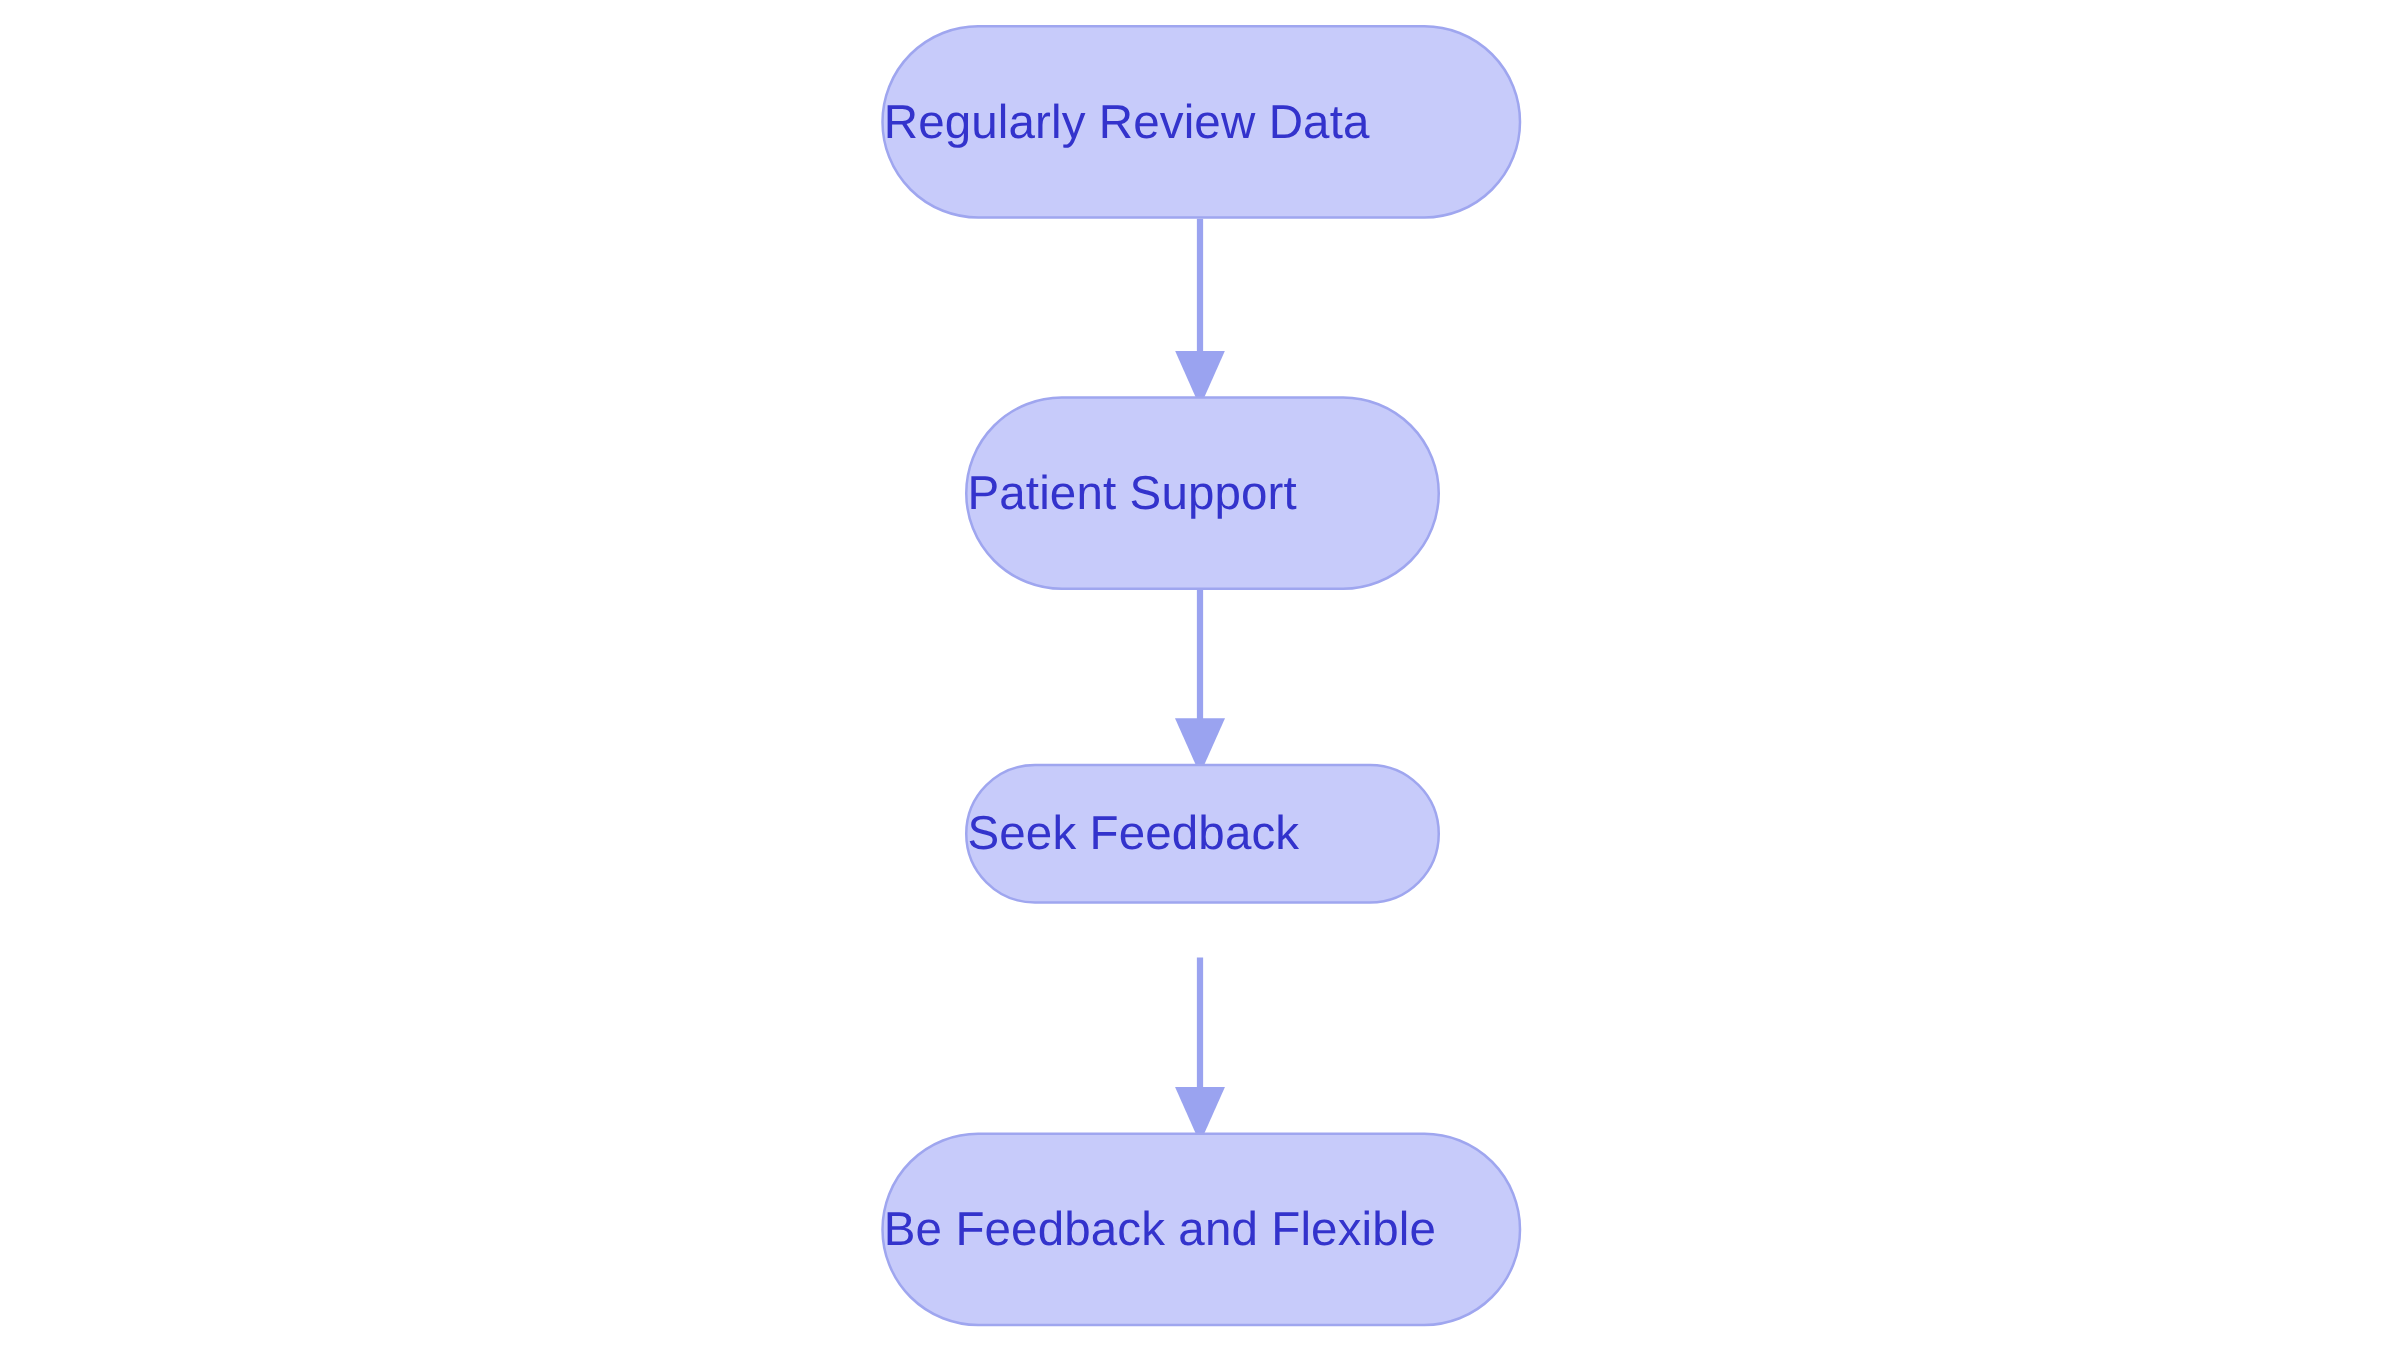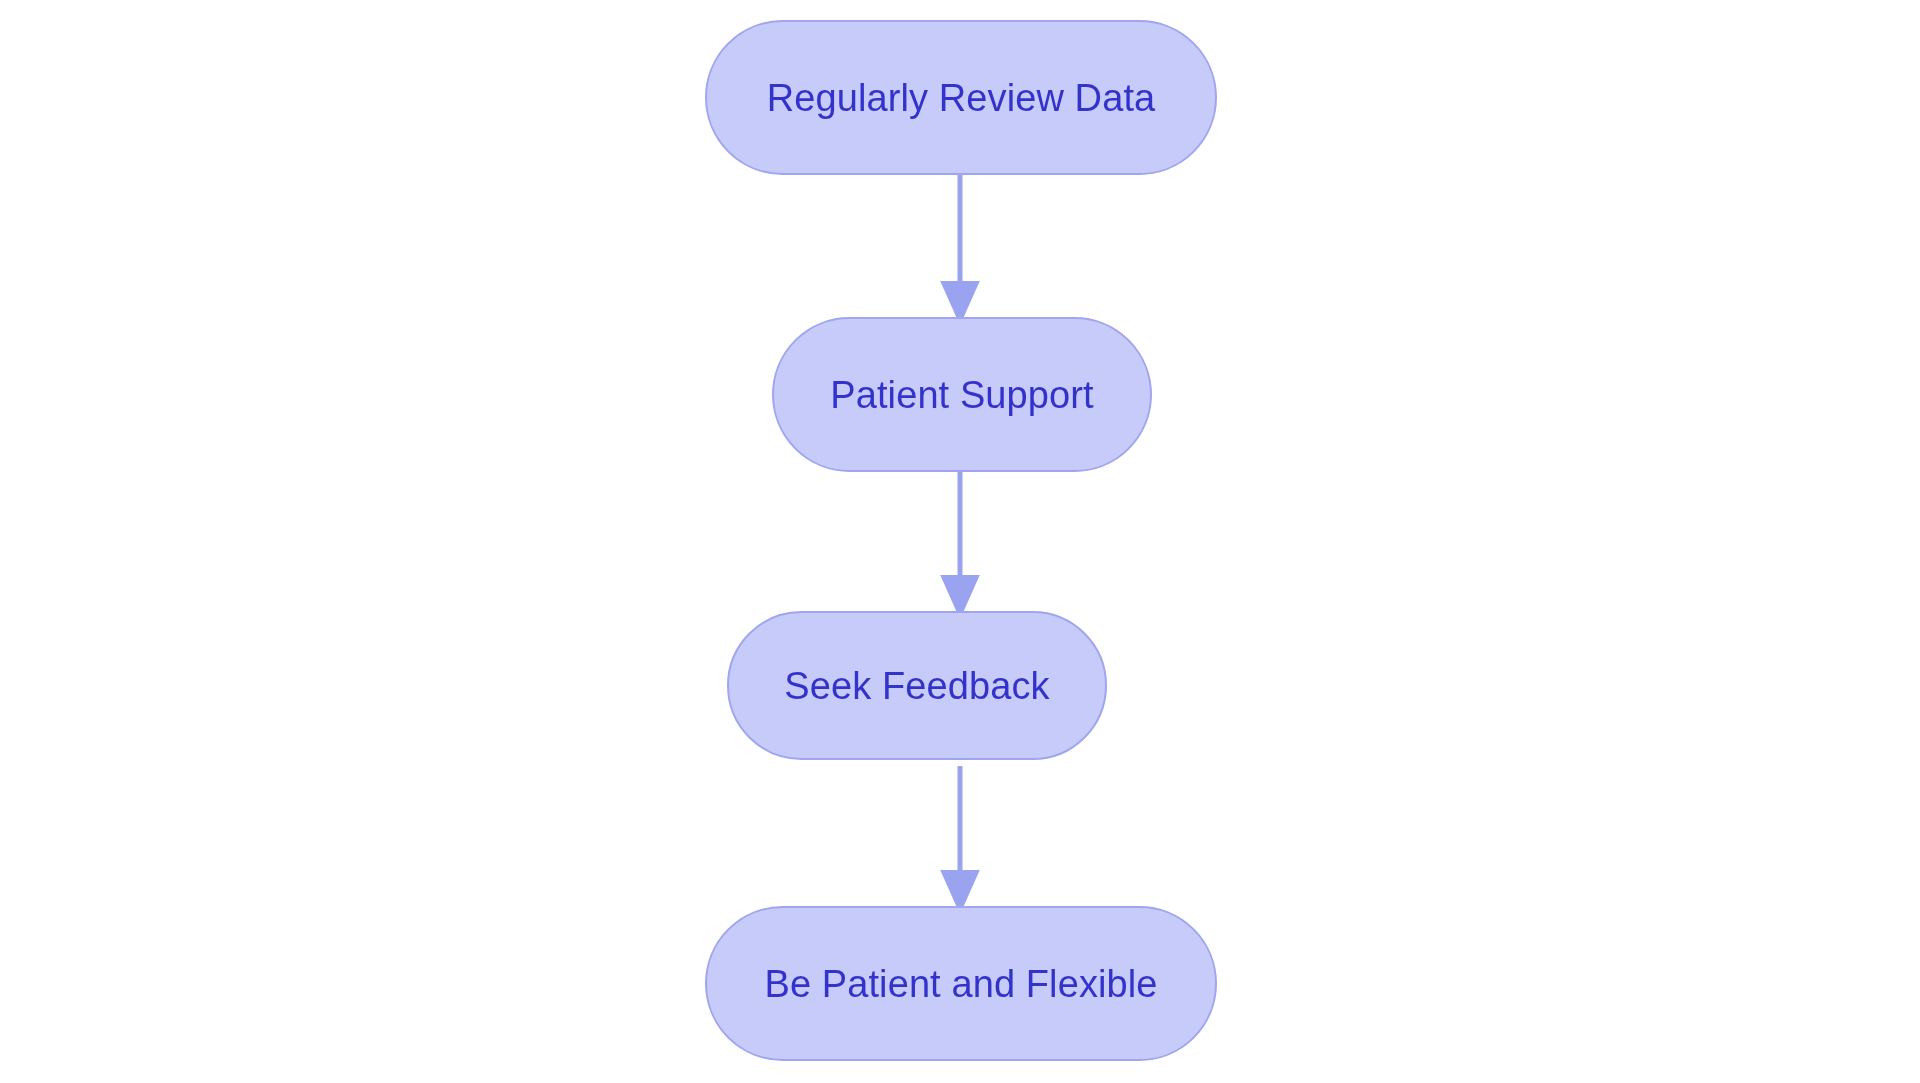--- a/index.html
+++ b/index.html
@@ -25,21 +25,20 @@
     inset: 0;
     width: 1920px;
     height: 1083px;
     display: block;
   }
   .node-shape {
     position: absolute;
     box-sizing: border-box;
     display: flex;
     align-items: center;
-    justify-content: center;
     background: #c7cbfa;
     border: 2px solid #9fa6ef;
     border-radius: 999px;
     z-index: 2;
   }
   .node-label {
     color: #3333cc;
     font-family: "Liberation Sans", sans-serif;
     font-size: 38px;
     font-weight: 400;
@@ -75,21 +74,21 @@
   </svg>
 
   <div class="node-shape" style="left:705px; top:20px; width:512px; height:155px;">
     <span class="node-label">Regularly Review Data</span>
   </div>
 
   <div class="node-shape" style="left:772px; top:317px; width:380px; height:155px;">
     <span class="node-label">Patient Support</span>
   </div>
 
-  <div class="node-shape" style="left:727px; top:611px; width:380px; height:149px;">
+  <div class="node-shape" style="left:772px; top:611px; width:380px; height:112px;">
     <span class="node-label">Seek Feedback</span>
   </div>
 
   <div class="node-shape" style="left:705px; top:906px; width:512px; height:155px;">
-    <span class="node-label">Be Patient and Flexible</span>
+    <span class="node-label">Be Feedback and Flexible</span>
   </div>
 
 </div>
 
 </body></html>

